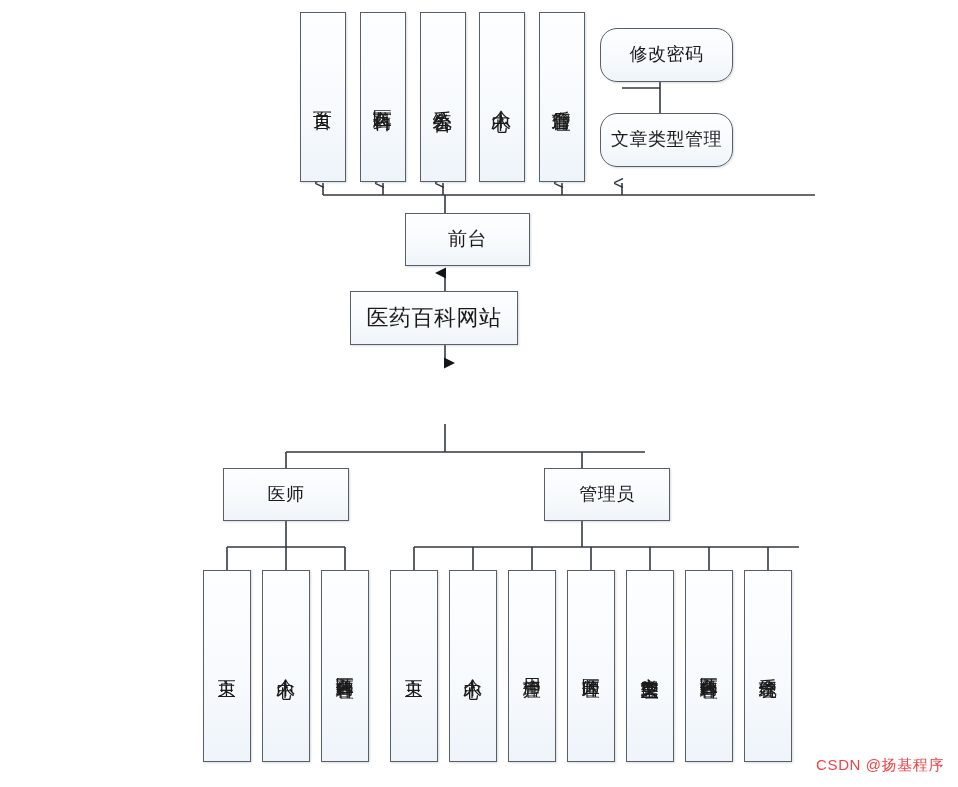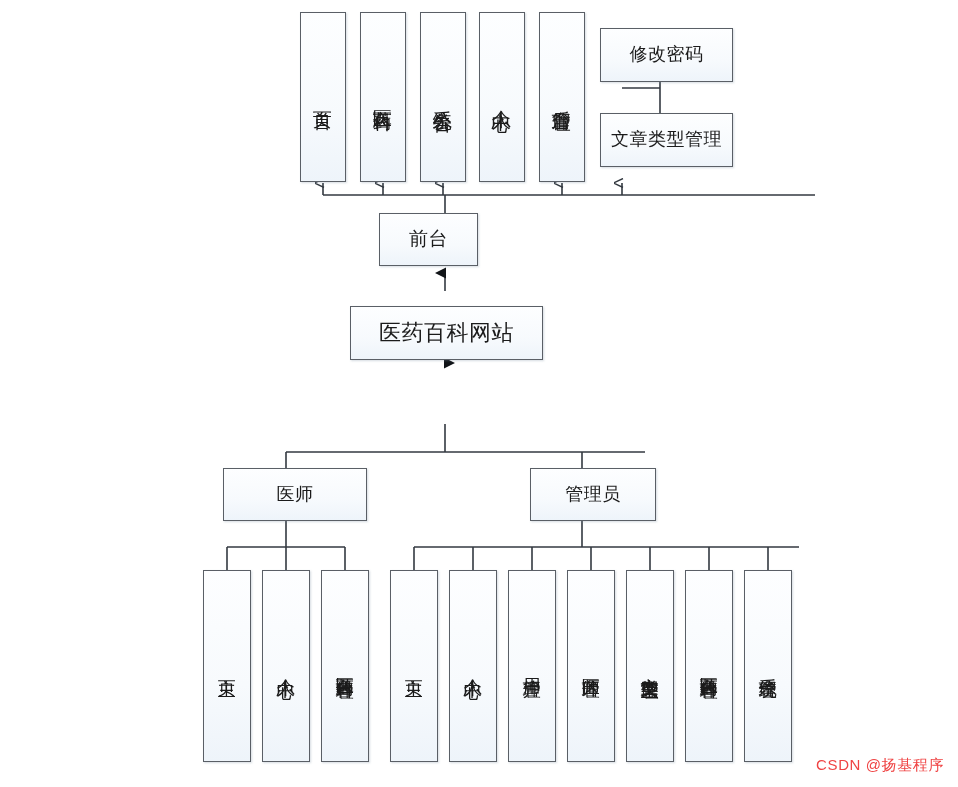--- a/index.html
+++ b/index.html
@@ -45,21 +45,21 @@
   
   .node.vert .label {
     writing-mode: vertical-rl;
     text-orientation: upright;
     line-height: 1.08;
     letter-spacing: 1px;
   }
   .node.topmenu { font-size: 19px; font-family: "DejaVu Serif", "Liberation Serif", serif; }
   .node.bottom  { font-size: 18px; font-family: "DejaVu Serif", "Liberation Serif", serif; }
   .node.sub     { font-size: 19px; font-family: "Liberation Sans", sans-serif; }
-  .node.mid     { font-size: 18px; font-family: "Liberation Sans", sans-serif; }
+  .node.mid     { font-size: 18px; font-family: "Liberation Sans", sans-serif; border-radius: 17px; }
   .node.root    { font-size: 22px; font-family: "DejaVu Serif", "Liberation Serif", serif; letter-spacing: 2px;}
   .node.role    { font-size: 18px; font-family: "Liberation Sans", sans-serif; letter-spacing: 1px;}
 
   #watermark {
     position: absolute;
     right: 14px;
     bottom: 12px;
     font-size: 15px;
     color: #ef4444;
     font-family: "Liberation Sans", sans-serif;
@@ -145,33 +145,33 @@
     <span class="label">后台管理</span>
   </div>
 
   <div class="node mid" style="left:600px; top:28px; width:133px; height:54px;">
     <span class="label">修改密码</span>
   </div>
   <div class="node mid" style="left:600px; top:113px; width:133px; height:54px;">
     <span class="label">文章类型管理</span>
   </div>
 
-  <div class="node sub" style="left:379px; top:213px; width:99px; height:53px;">
+  <div class="node sub" style="left:405px; top:213px; width:125px; height:53px;">
     <span class="label">前台</span>
   </div>
 
-  <div class="node root" style="left:350px; top:306px; width:193px; height:54px;">
+  <div class="node root" style="left:350px; top:291px; width:168px; height:54px;">
     <span class="label">医药百科网站</span>
   </div>
 
 
-  <div class="node role" style="left:223px; top:468px; width:144px; height:53px;">
+  <div class="node role" style="left:223px; top:468px; width:126px; height:53px;">
     <span class="label">医师</span>
   </div>
-  <div class="node role" style="left:530px; top:468px; width:126px; height:53px;">
+  <div class="node role" style="left:544px; top:468px; width:126px; height:53px;">
     <span class="label">管理员</span>
   </div>
 
   <div class="node vert bottom" style="left:203px; top:570px; width:48px; height:192px;">
     <span class="label">主页</span>
   </div>
   <div class="node vert bottom" style="left:262px; top:570px; width:48px; height:192px;">
     <span class="label">个人中心</span>
   </div>
   <div class="node vert bottom" style="left:321px; top:570px; width:48px; height:192px;">

